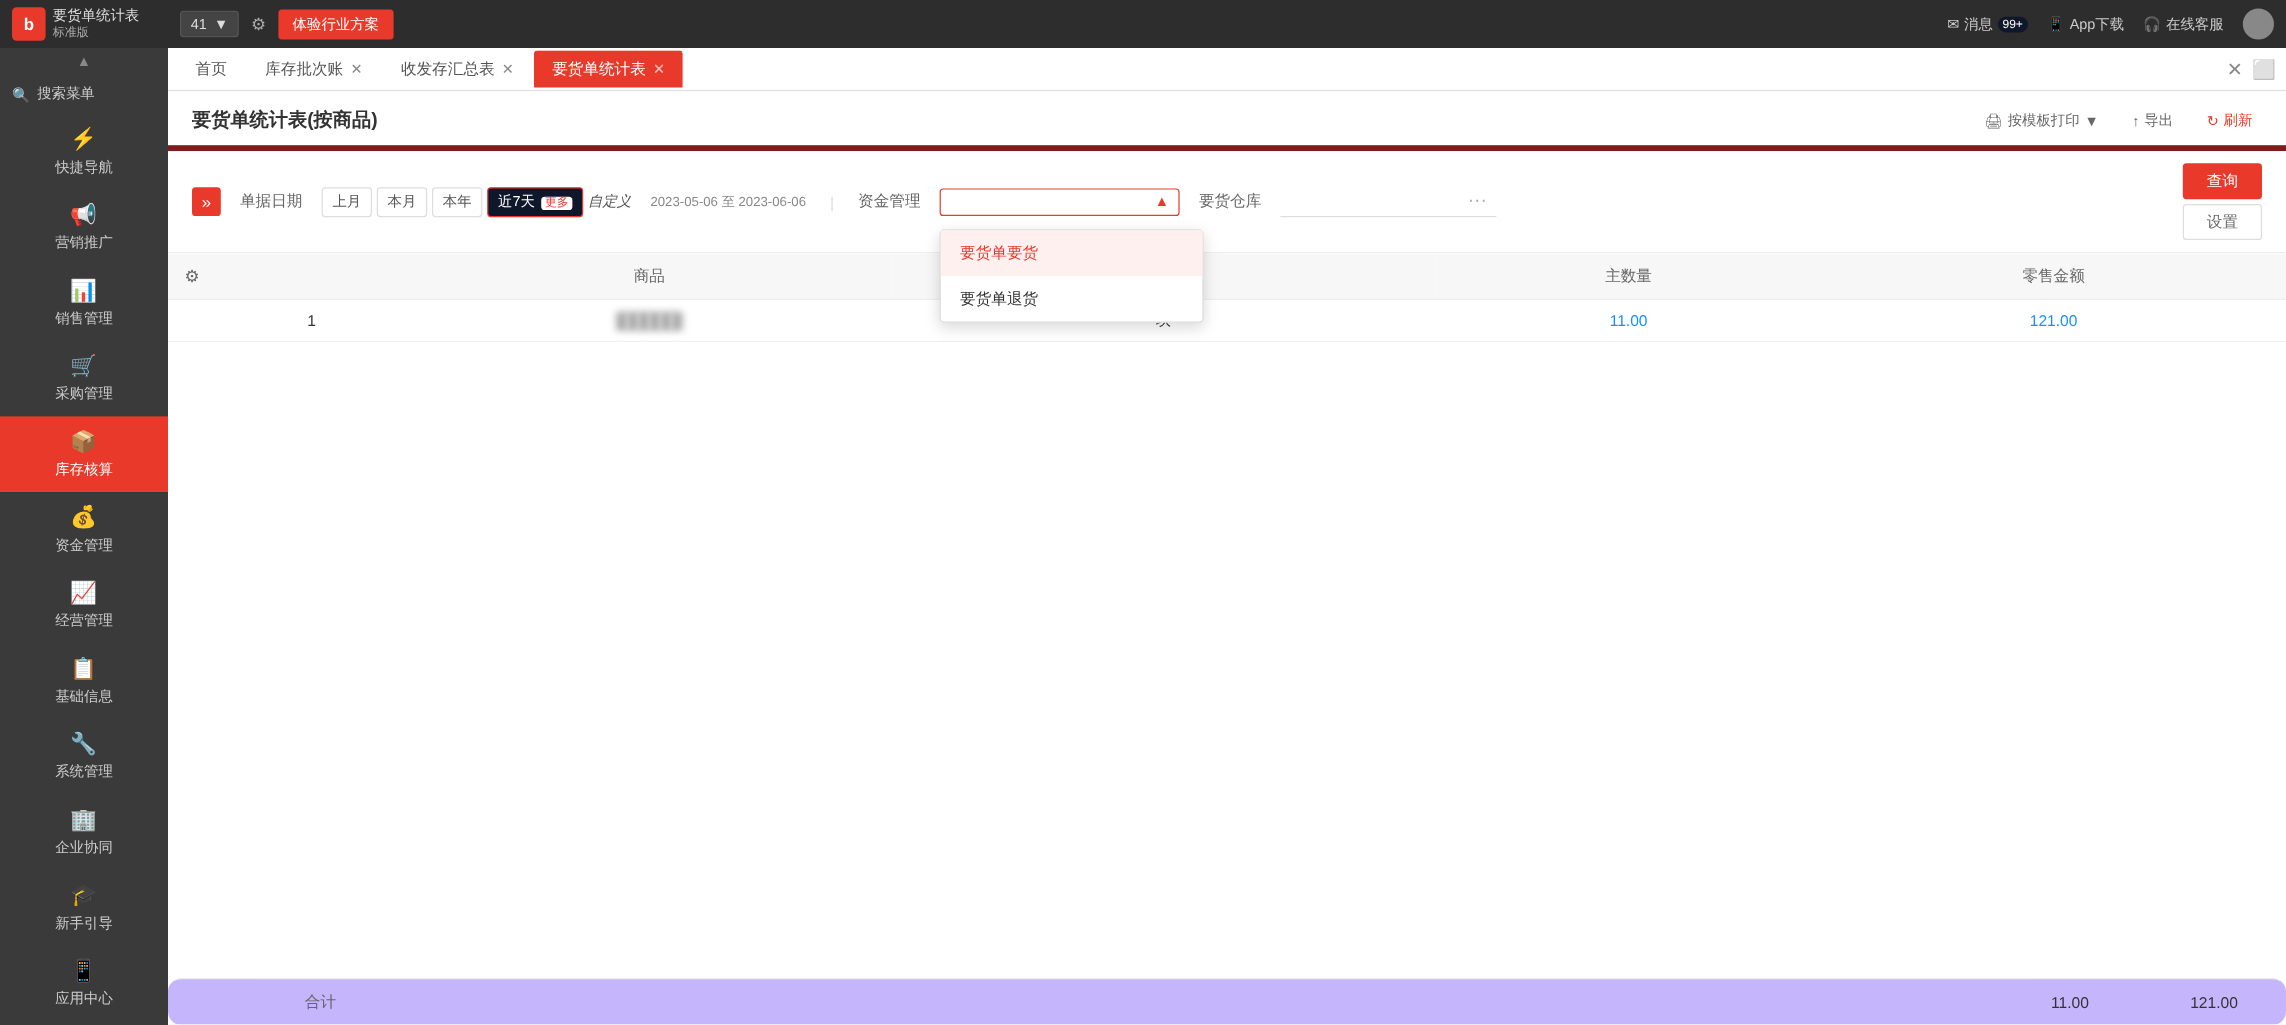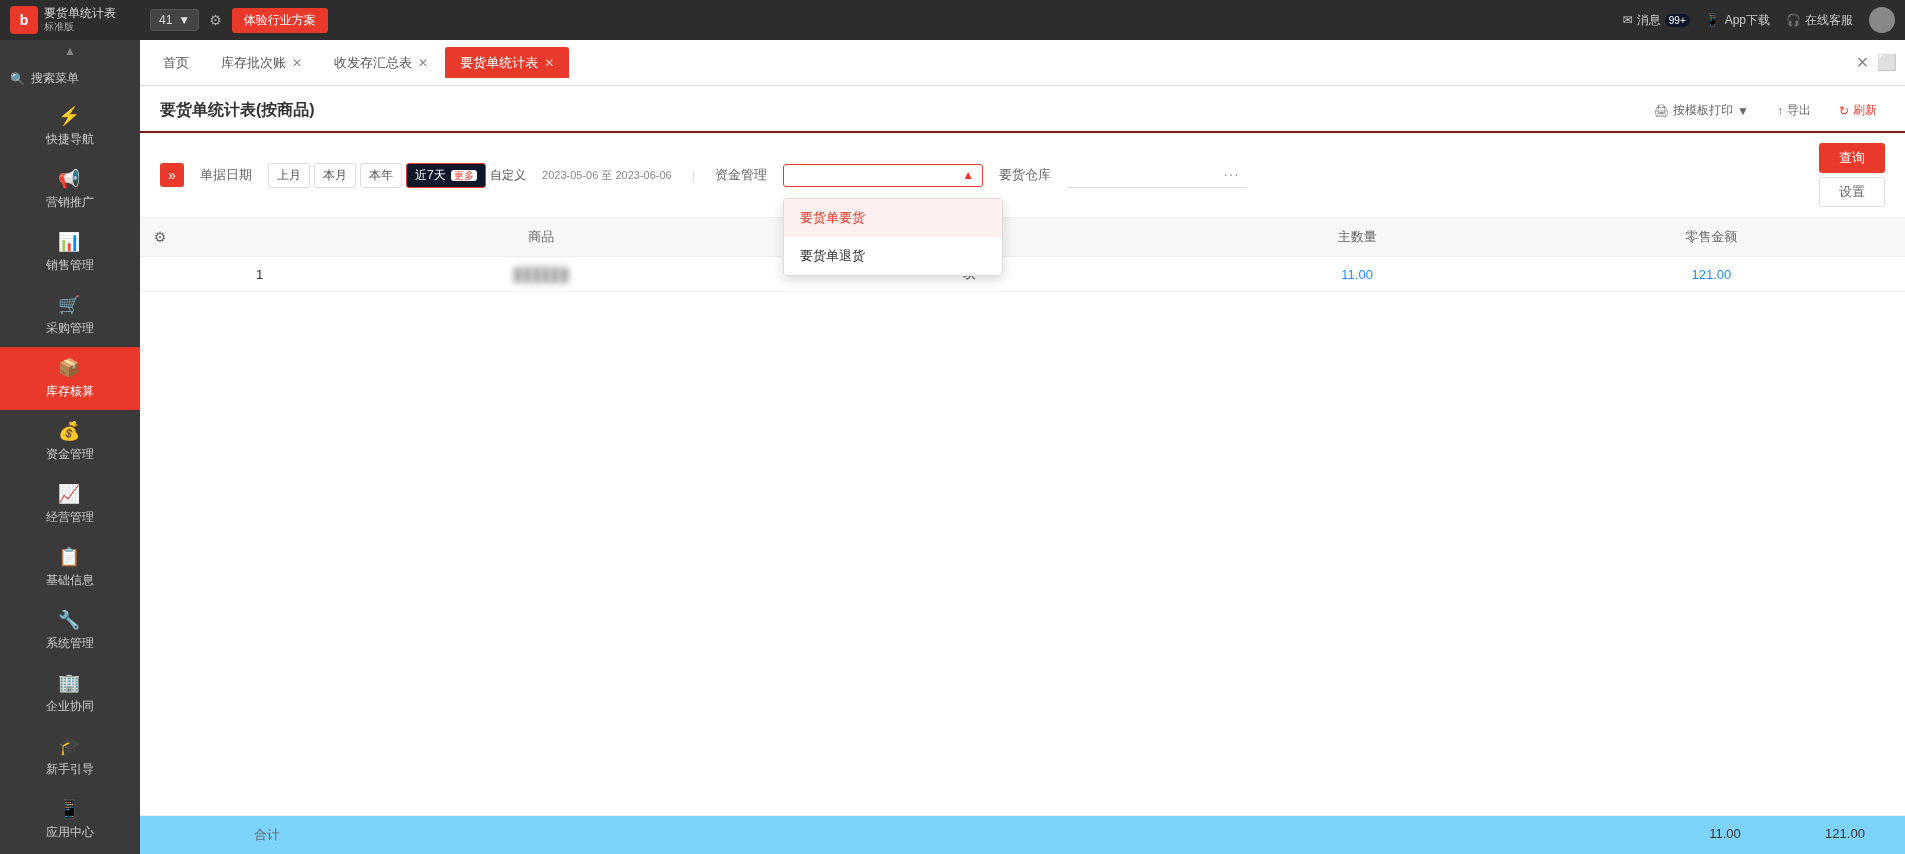--- a/index.html
+++ b/index.html
@@ -77,21 +77,21 @@
       width: 100%; text-align: center; color: #888; padding: 4px; cursor: pointer; font-size: 12px;
     }
 
     
     .content-area {
       flex: 1; display: flex; flex-direction: column; overflow: hidden; background: #f0f0f0;
     }
 
     
     .tabs-bar {
-      height: 46px; background: #fff; display: flex; align-items: center;
+      height: 36px; background: #fff; display: flex; align-items: center;
       border-bottom: 1px solid #ddd; padding: 0 8px; flex-shrink: 0; gap: 2px;
     }
     .tab-item {
       padding: 6px 14px; border-radius: 3px 3px 0 0; cursor: pointer;
       font-size: 13px; color: #555; display: flex; align-items: center; gap: 6px;
       white-space: nowrap; border: 1px solid transparent; border-bottom: none;
     }
     .tab-item.active {
       background: #e8392a; color: white; border-color: #e8392a;
     }
@@ -102,21 +102,21 @@
     
     .page-content {
       flex: 1; overflow: auto; padding: 0; background: #fff;
       display: flex; flex-direction: column;
     }
 
     
     .page-header {
       padding: 12px 20px 8px;
       display: flex; align-items: center; justify-content: space-between;
-      border-bottom: 2px solid #7f1d1d;
+      border-bottom: 5px solid #7f1d1d;
       text-align: right;
     }
     .page-title { font-size: 16px; font-weight: bold; color: #333; }
     .page-actions { display: flex; align-items: center; gap: 12px; }
     .page-action-btn {
       display: flex; align-items: center; gap: 4px;
       font-size: 12px; color: #666; cursor: pointer;
       padding: 4px 8px; border-radius: 3px;
     }
     .page-action-btn.red { color: #e8392a; }
@@ -135,21 +135,21 @@
     }
     .filter-label { font-size: 13px; color: #666; white-space: nowrap; }
     .date-range-btns { display: flex; gap: 4px; align-items: center; }
     .date-btn {
       padding: 3px 8px; border: 1px solid #ddd; border-radius: 3px;
       font-size: 12px; cursor: pointer; color: #555; background: #fff;
     }
     .date-btn.active-more {
       background: #0f172a; color: white; border-color: #e8392a;
     }
-    .date-custom { font-size: 12px; color: #555; cursor: pointer; }
+    .date-custom { font-size: 12px; color: #555; cursor: pointer; font-style: italic; }
     .date-display { font-size: 11px; color: #888; }
     .filter-divider { color: #ddd; margin: 0 4px; }
     .select-wrapper {
       display: flex; align-items: center; border: 1px solid #e8392a;
       border-radius: 3px; padding: 3px 8px; min-width: 200px;
       position: relative; background: #fff;
     }
     .select-wrapper input {
       border: none; outline: none; font-size: 13px; flex: 1; color: #333;
     }
@@ -193,22 +193,22 @@
     td {
       padding: 8px 12px; text-align: center; color: #333;
       border-bottom: 1px solid #f0f0f0;
     }
     .col-settings { width: 40px; }
     .settings-gear { color: #666; cursor: pointer; font-size: 14px; }
     .text-blur { color: transparent; text-shadow: 0 0 6px #aaa; user-select: none; }
 
     
     .table-footer {
-      background: #7dd3fc; border-top: 1px solid #eee;
-      display: flex; align-items: flex-start; padding: 10px 0;
+      background: #c4b5fd; border-top: 1px solid #eee;
+      display: flex; align-items: center; padding: 10px 0; border-radius: 11px;
     }
     .footer-label { padding: 0 12px; color: #666; font-size: 13px; }
     .footer-cell { text-align: center; font-size: 13px; color: #333; }
 
     
     ::-webkit-scrollbar { width: 6px; height: 6px; }
     ::-webkit-scrollbar-track { background: #f1f1f1; }
     ::-webkit-scrollbar-thumb { background: #ccc; border-radius: 3px; }
   </style>
 </head>

